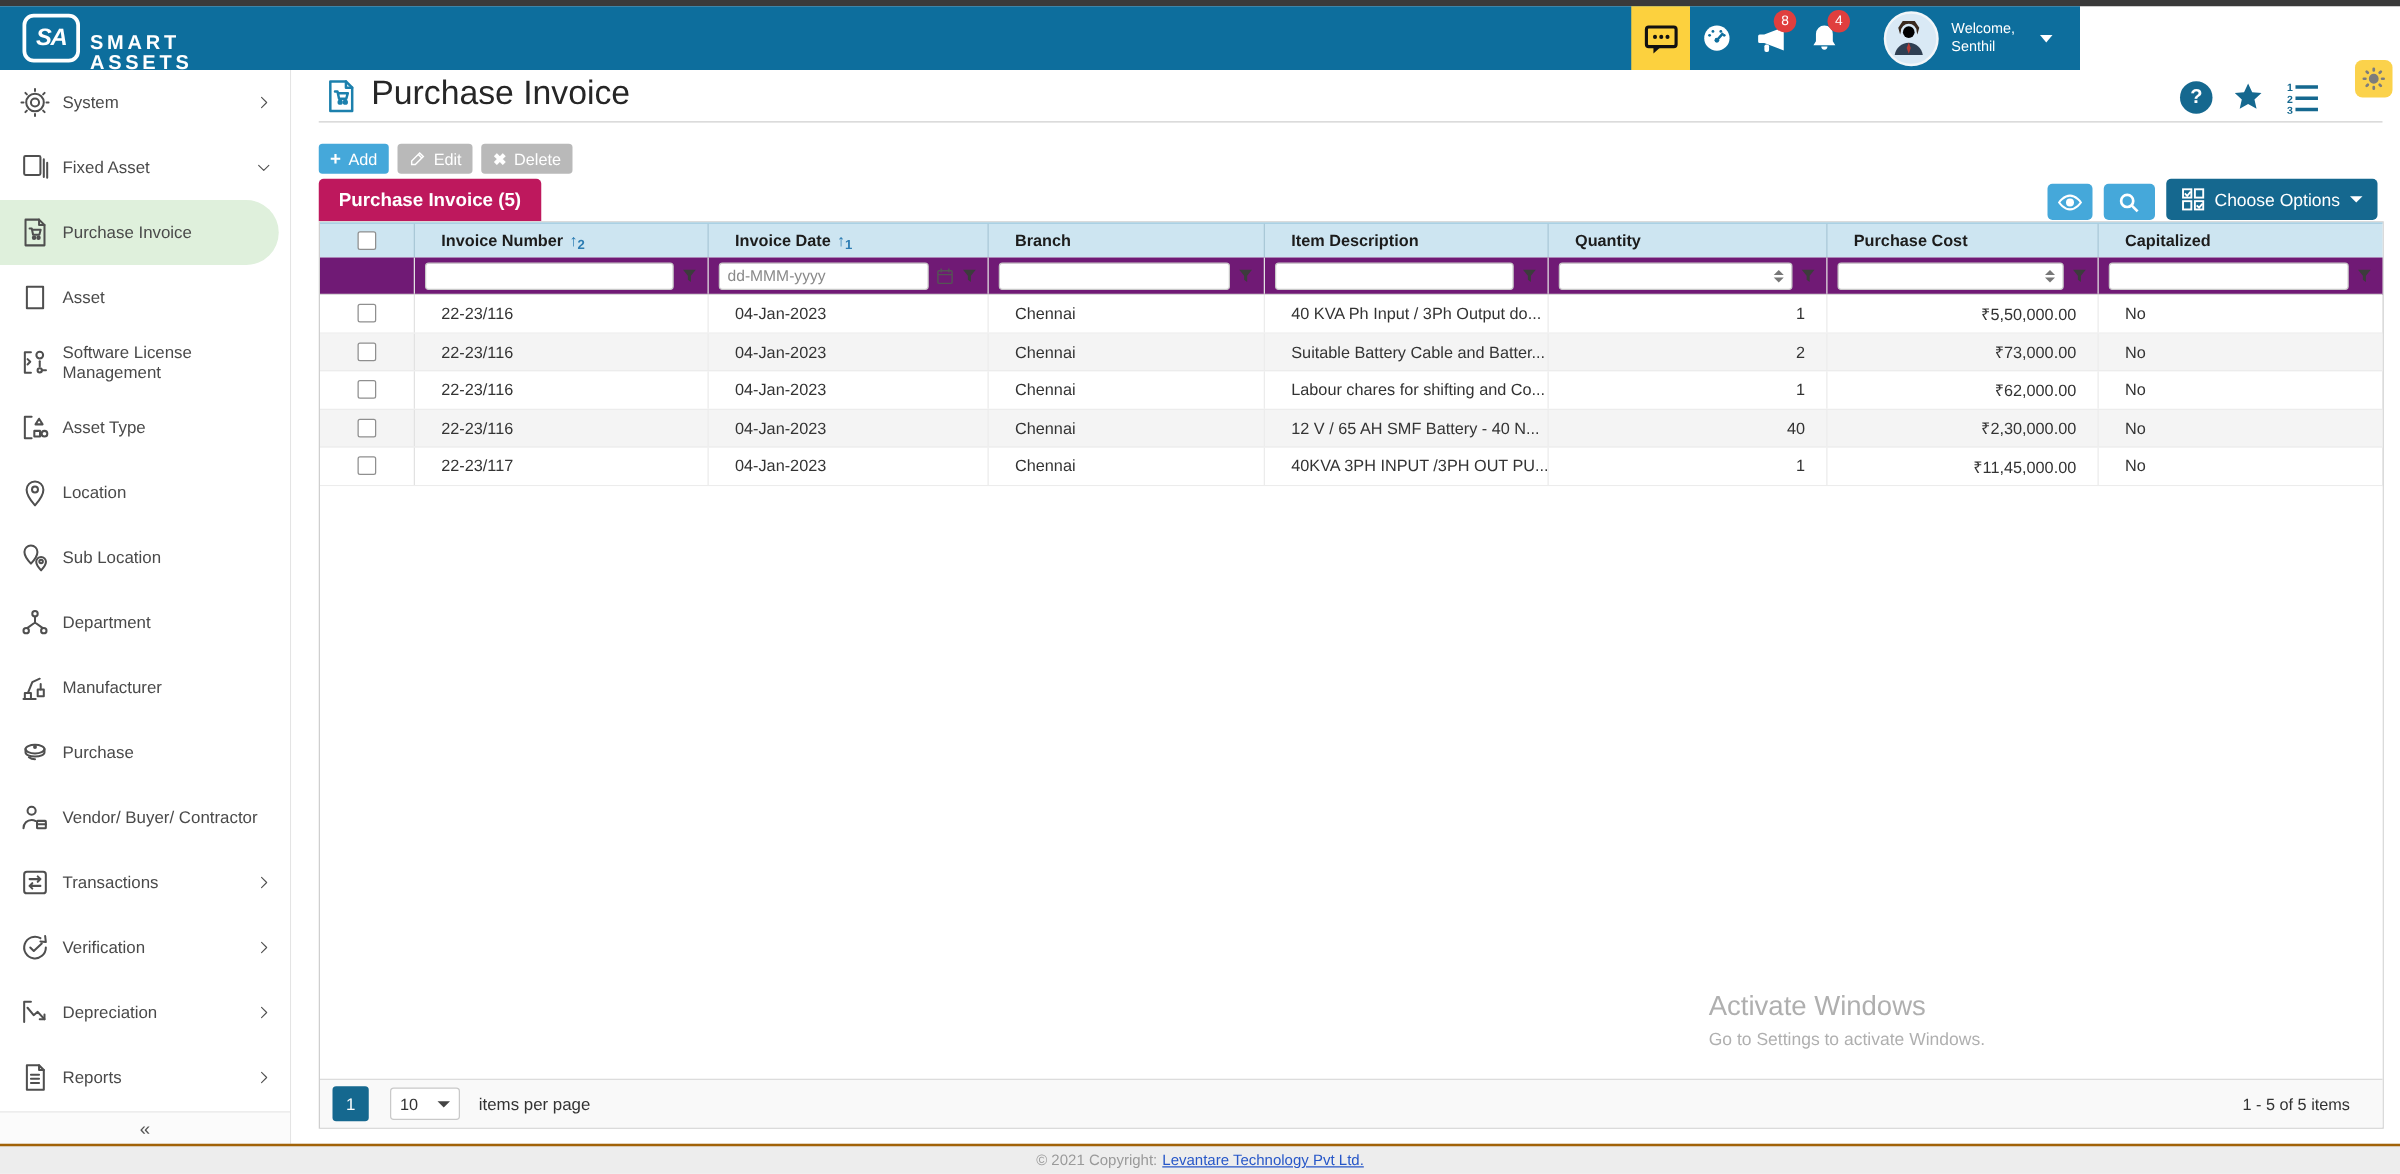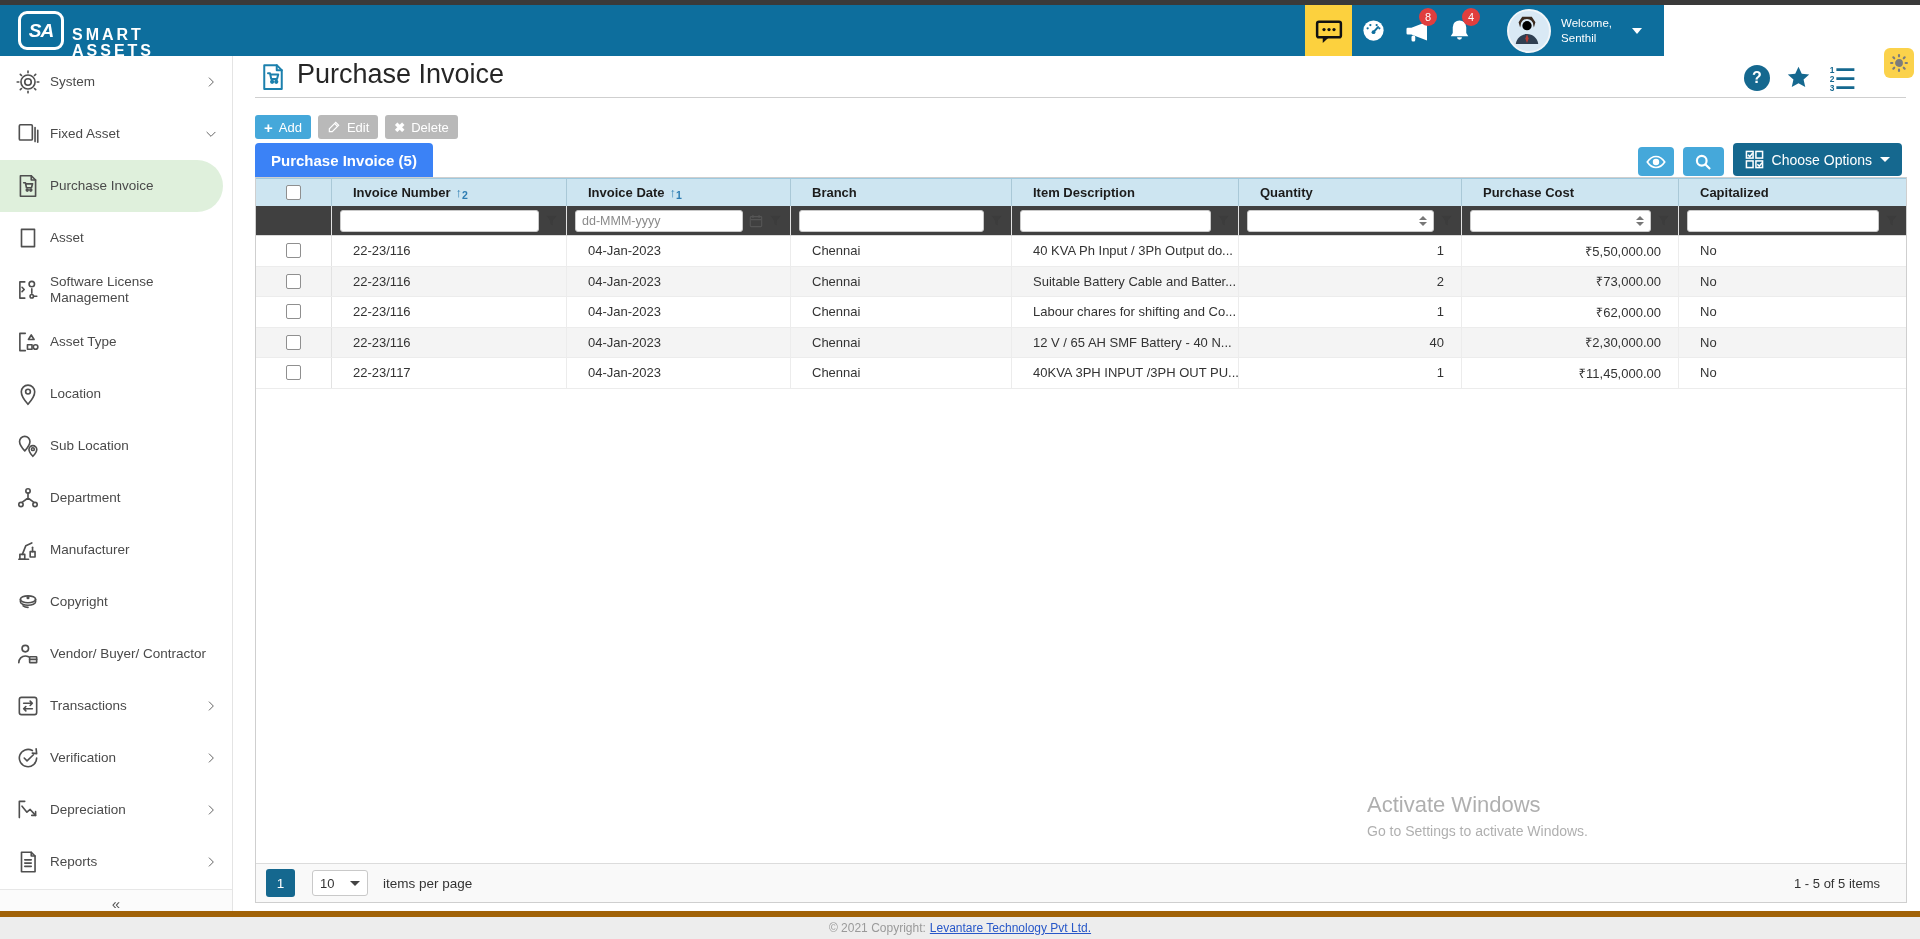--- a/index.html
+++ b/index.html
@@ -53,21 +53,21 @@
             display:flex;align-items:center;justify-content:center;cursor:pointer;}
   .gear-btn{position:absolute;right:6px;top:-8px;width:30px;height:30px;background:#fbd24b;border-radius:6px;
             display:flex;align-items:center;justify-content:center;cursor:pointer;}
 
   .btn{display:inline-flex;align-items:center;gap:6px;height:24px;padding:0 9px;border-radius:3px;color:#fff;
        font-size:13px;cursor:pointer;box-sizing:border-box;}
   .btn-add{background:#45a8da;}
   .btn-gray{background:#b9b9b9;}
   .toolbar{position:absolute;left:22px;top:59px;display:flex;gap:7px;}
 
-  .tab{position:absolute;left:22px;top:87px;height:34px;background:#3b82f6;color:#fff;font-weight:bold;font-size:15px;
+  .tab{position:absolute;left:22px;top:87px;height:34px;background:#be185d;color:#fff;font-weight:bold;font-size:15px;
        display:flex;align-items:center;padding:0 16px;border-radius:4px 4px 0 0;cursor:pointer;}
   .rt-actions{position:absolute;right:18px;top:87px;display:flex;align-items:flex-end;gap:9px;}
   .sq-btn{width:36px;height:29px;background:#45a8da;border-radius:4px;display:flex;align-items:center;justify-content:center;cursor:pointer;}
   .choose{height:33px;background:#15688f;border-radius:4px;color:#fff;font-size:14px;display:flex;align-items:center;
           gap:8px;padding:0 12px;cursor:pointer;}
   .caret-dn{width:0;height:0;border-left:5px solid transparent;border-right:5px solid transparent;border-top:5px solid #fff;}
 
   
   .grid{position:absolute;left:22px;right:13px;top:121px;bottom:14px;border:1px solid #cfcfcf;box-sizing:border-box;
         display:flex;flex-direction:column;background:#fff;}
@@ -79,21 +79,21 @@
   .col-item{width:227px;flex:0 0 227px;}
   .col-qty{width:223px;flex:0 0 223px;}
   .col-cost{width:217px;flex:0 0 217px;}
   .col-cap{flex:1;}
   .ghead{height:27px;background:#cde5f1;border-top:1px solid #9ec9de;}
   .ghead .cell{display:flex;align-items:center;font-size:13px;font-weight:bold;color:#1c1c1c;
                border-right:1px solid #a9c8d7;padding:0 0 0 21px;box-sizing:border-box;cursor:pointer;}
   .ghead .cell:last-child{border-right:none;}
   .sort{color:#2d7db3;font-weight:bold;margin-left:5px;font-size:13px;}
   .sort small{font-size:10.5px;position:relative;top:2px;}
-  .gfilter{height:29px;background:#404040;border-bottom:1px solid #d9d9d9;}
+  .gfilter{height:29px;background:#701a75;border-bottom:1px solid #d9d9d9;}
   .gfilter .cell{display:flex;align-items:center;gap:6px;border-right:1px solid #e2e2e2;padding:0 8px;box-sizing:border-box;}
   .gfilter .cell:last-child{border-right:none;}
   .fin{flex:1;height:22px;background:#fff;border:1px solid #c9c9c9;border-radius:3px;display:flex;align-items:center;
        padding:0 6px;box-sizing:border-box;min-width:0;}
   .fin input{border:none;outline:none;width:100%;font-size:12.5px;font-family:inherit;color:#333;background:transparent;padding:0;}
   .fin input::placeholder{color:#8a8a8a;}
   .spin{display:flex;flex-direction:column;gap:2px;margin-left:2px;}
   .spin i{width:0;height:0;border-left:4px solid transparent;border-right:4px solid transparent;}
   .spin .up{border-bottom:4px solid #777;}
   .spin .dn{border-top:4px solid #777;}
@@ -113,21 +113,21 @@
   .psel{width:56px;height:26px;background:#fff;border:1px solid #c9c9c9;border-radius:3px;display:flex;align-items:center;
         justify-content:space-between;padding:0 7px;margin-left:17px;font-size:13px;cursor:pointer;box-sizing:border-box;}
   .psel .caret-dn{border-top-color:#444;}
   .ipp{margin-left:15px;font-size:13.5px;color:#333;}
   .range{position:absolute;right:26px;font-size:13px;color:#333;}
 
   .watermark{position:absolute;left:1367px;top:792px;color:rgba(110,110,110,.55);pointer-events:none;z-index:5;}
   .wm1{font-size:22px;}
   .wm2{font-size:14px;margin-top:5px;}
 
-  .footer{position:absolute;left:0;bottom:0;width:1920px;height:22px;background:#ededed;border-top:6px solid #a16207;
+  .footer{position:absolute;left:0;bottom:0;width:1920px;height:22px;background:#ededed;border-top:2px solid #a16207;
           display:flex;align-items:center;justify-content:center;font-size:12px;color:#9a9a9a;gap:4px;}
   .footer a{color:#2757c8;text-decoration:underline;cursor:pointer;}
 
   .funnel{flex:0 0 auto;}
 </style>
 </head>
 <body>
 
 <div class="canvas">
 
@@ -324,21 +324,21 @@
 
       <div class="mi">
         <span class="ic">
             <svg width="26" height="26" viewBox="0 0 24 24">
           <ellipse cx="12" cy="9.5" rx="7" ry="3.2"></ellipse>
           <path d="M5 9.5v2.3c0 1.8 3.1 3.2 7 3.2s7-1.4 7-3.2V9.5"></path>
           <path d="M7.5 15.5c1.2 1 2.8 1.5 4.5 1.5"></path>
               <circle cx="12" cy="8" r=".7"></circle>
             </svg>
           </span>
-        <span class="lbl">Copyright</span>
+        <span class="lbl">Purchase</span>
       </div>
 
       <div class="mi">
         <span class="ic">
             <svg width="26" height="26" viewBox="0 0 24 24">
           <circle cx="9.5" cy="7" r="3"></circle>
               <path d="M3.5 20c0-3.6 2.7-6.2 6-6.2 1.1 0 2.1.3 3 .8"></path>
           <rect x="13.5" y="14.5" width="6.5" height="5.5" rx=".5"></rect>
               <path d="M13.5 17h6.5"></path>
             </svg>

